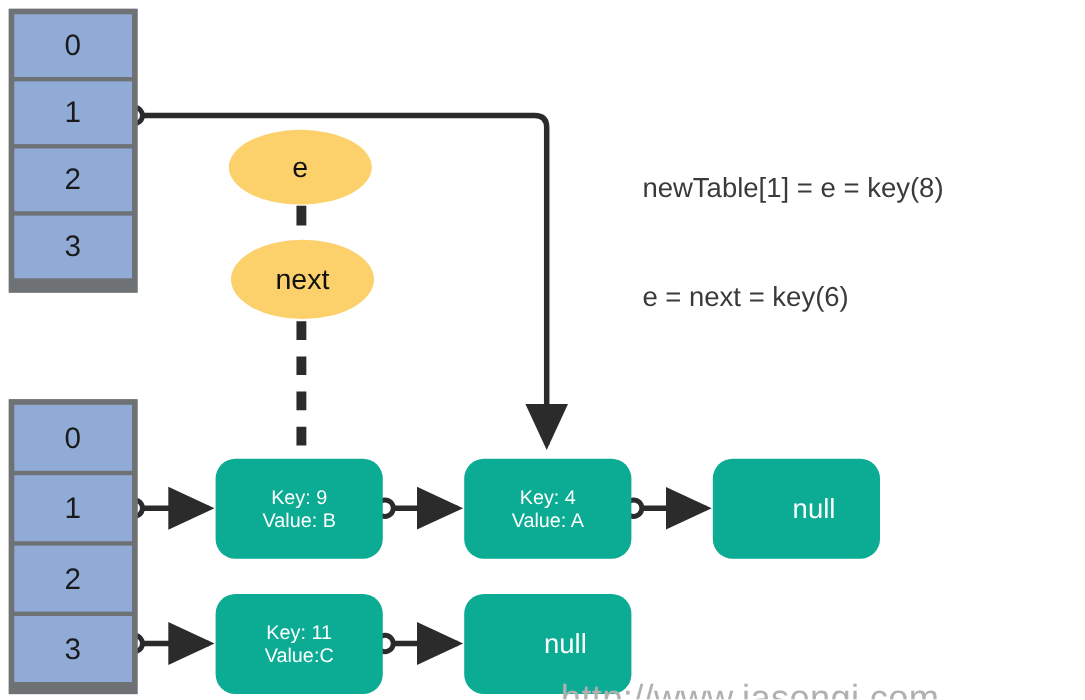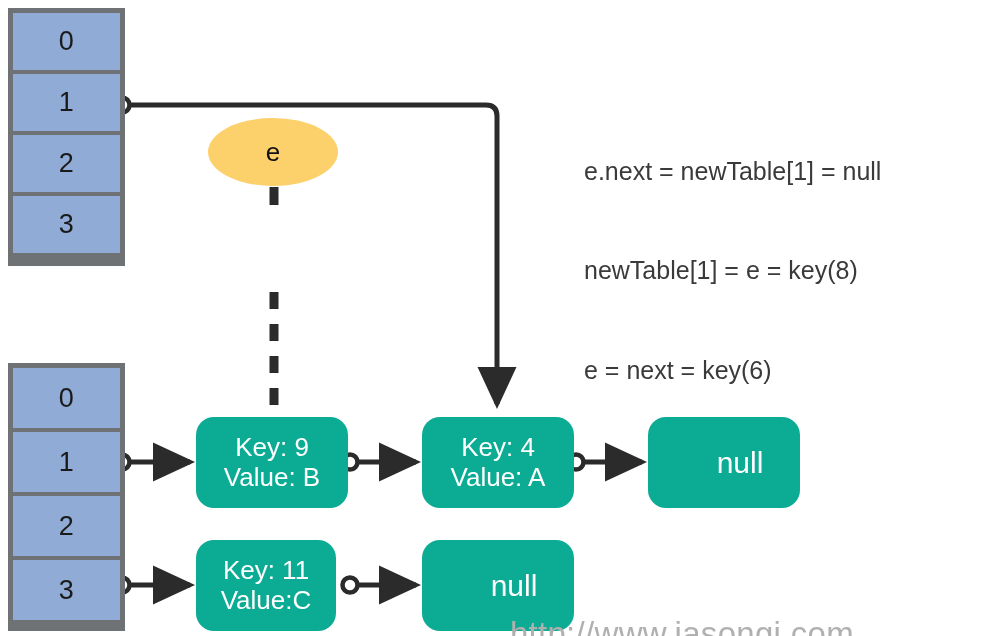--- a/index.html
+++ b/index.html
@@ -43,27 +43,27 @@
   .node-box {
     position: absolute;
     box-sizing: border-box;
     background: #0bab94;
     border-radius: 18px;
     color: #ffffff;
     display: flex;
     flex-direction: column;
     align-items: center;
     justify-content: center;
-    font-size: 26px;
+    font-size: 18px;
     line-height: 1.12;
     text-align: center;
     white-space: pre;
   }
   .node-box .ln { display: block; }
-  .node-null { font-size: 30px; padding-left: 32px; }
+  .node-null { font-size: 25px; padding-left: 32px; }
   
   .ellipse {
     position: absolute;
     background: #fcd06a;
     border-radius: 50%;
     display: flex;
     align-items: center;
     justify-content: center;
     color: #111111;
     font-size: 26px;
@@ -171,46 +171,48 @@
       </div>
     <div class="table-cell" style="height:60px;">
         <span>3</span>
       </div>
   </div>
 
   <div class="ellipse" style="left:208px; top:118px; width:130px; height:68px;">
     <span>e</span>
   </div>
 
+  <div class="ellipse" style="left:210px; top:218px; width:130px; height:72px;">
+    <span>next</span>
+  </div>
 
   <div class="node-box" style="left:196px; top:417px; width:152px; height:91px;">
     <span class="ln">Key: 9</span>
     <span class="ln">Value: B</span>
   </div>
 
   <div class="node-box" style="left:422px; top:417px; width:152px; height:91px;">
     <span class="ln">Key: 4</span>
     <span class="ln">Value: A</span>
   </div>
 
   <div class="node-box node-null" style="left:648px; top:417px; width:152px; height:91px;">
     <span class="ln">null</span>
   </div>
 
-  <div class="node-box" style="left:196px; top:540px; width:140px; height:91px;">
+  <div class="node-box" style="left:196px; top:540px; width:152px; height:91px;">
     <span class="ln">Key: 11</span>
     <span class="ln">Value:C</span>
   </div>
 
   <div class="node-box node-null" style="left:422px; top:540px; width:152px; height:91px;">
     <span class="ln">null</span>
   </div>
 
   <div class="annotation" style="left:584px; top:88px;">
-    <span class="ln">e.next = newTable[1] = null</span>
     <span class="ln">newTable[1] = e = key(8)</span>
     <span class="ln">e = next = key(6)</span>
   </div>
 
   <div class="watermark" style="left:472px; top:577px;">
     <span>http://www.jasongj.com</span>
   </div>
 
 </div>
 

